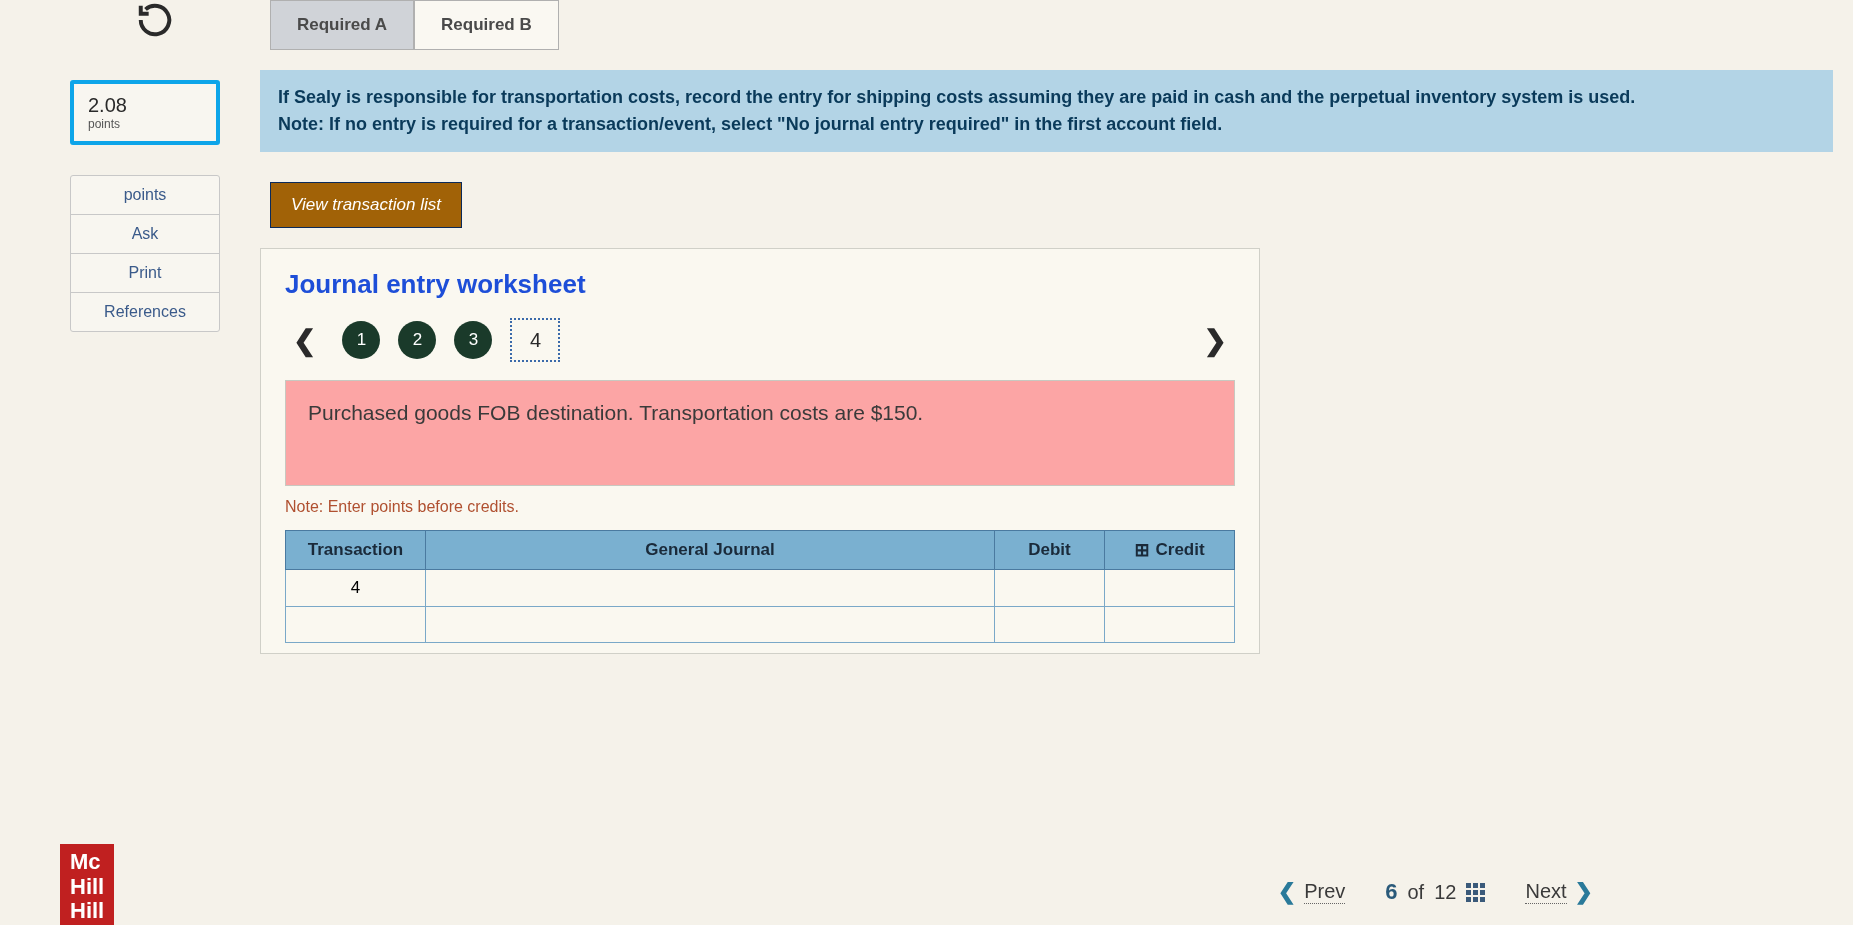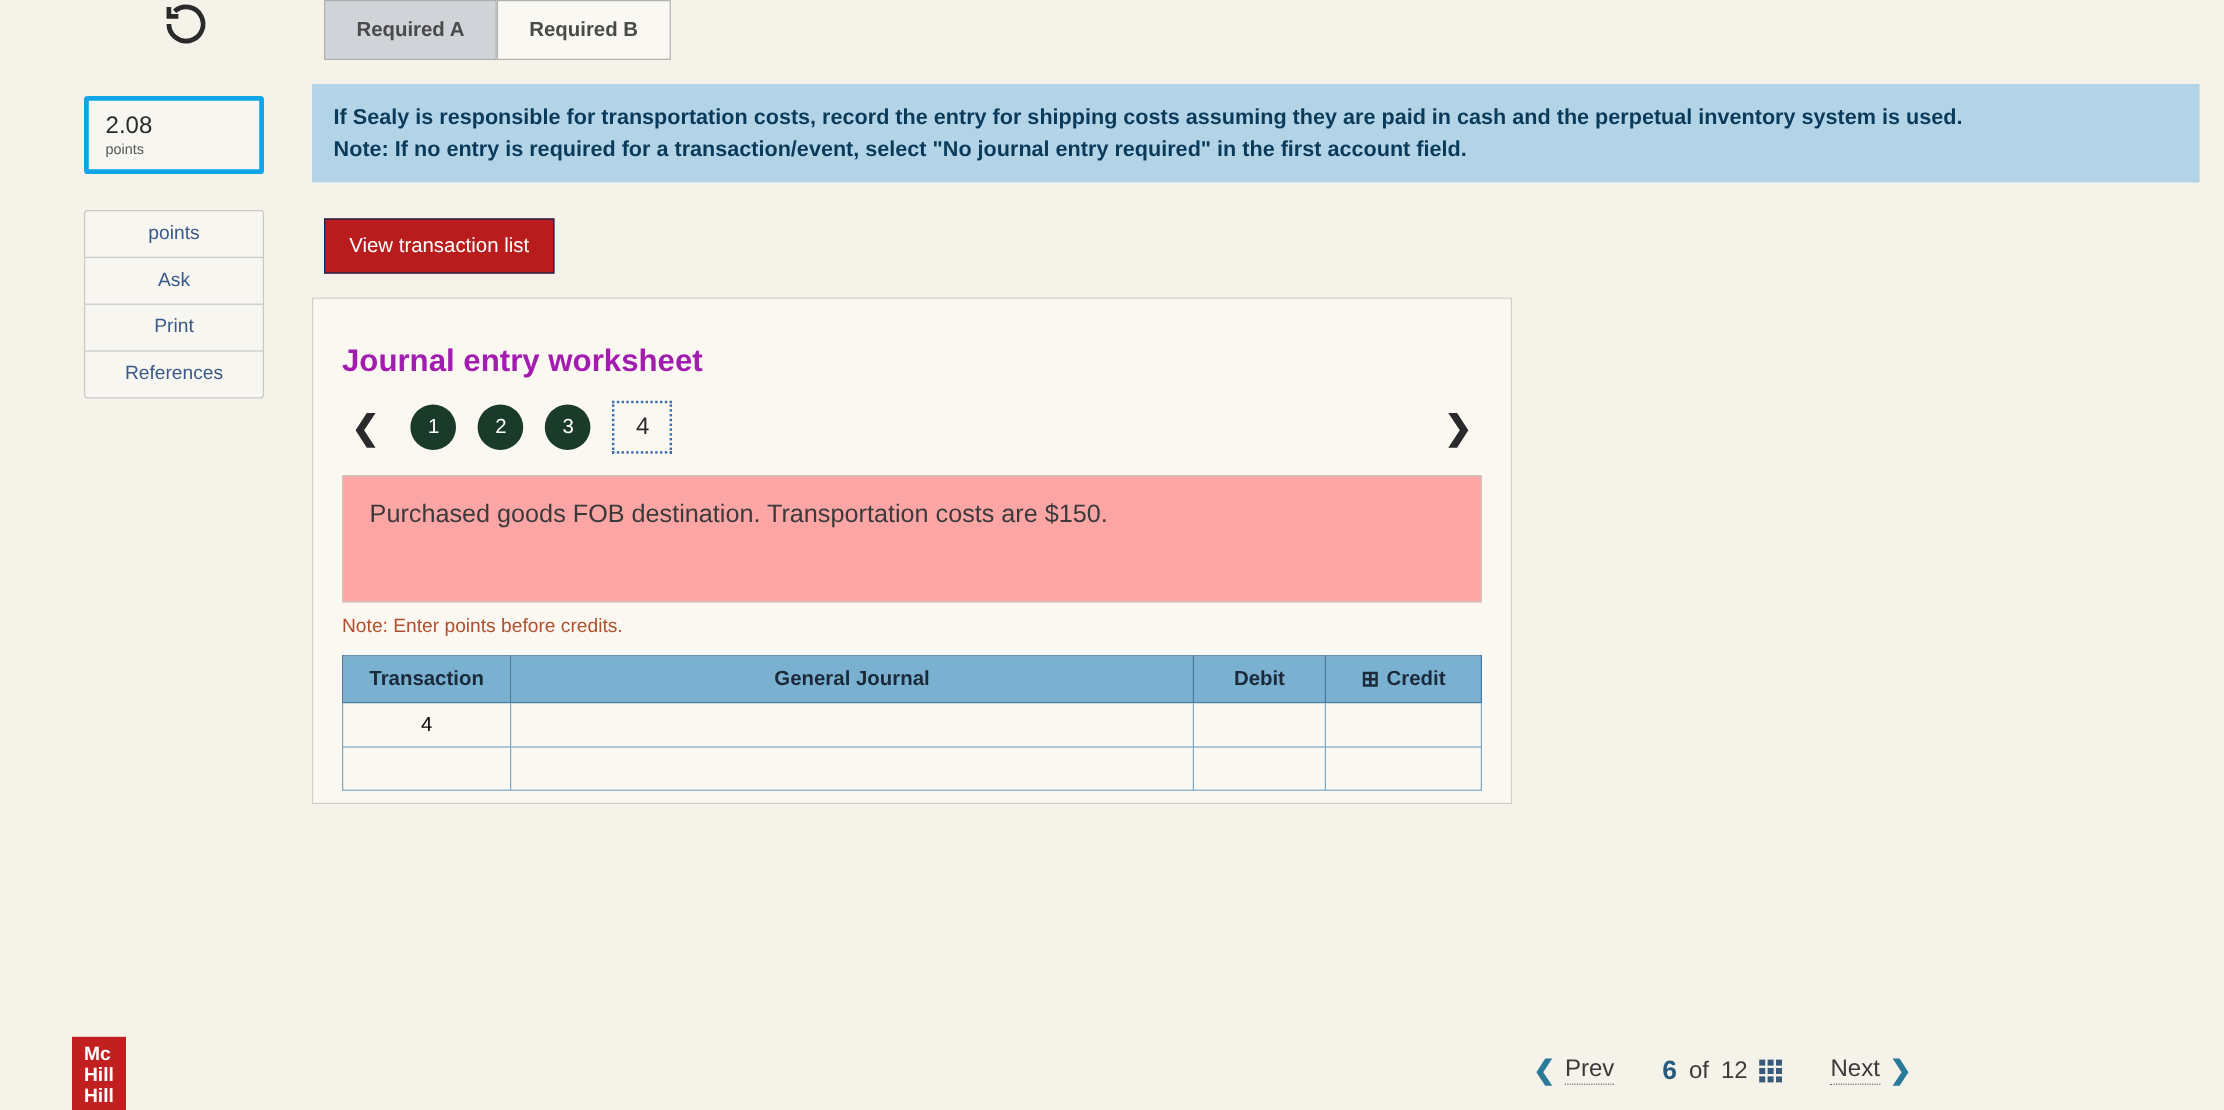--- a/index.html
+++ b/index.html
@@ -76,42 +76,42 @@
       background: #b3d4e6;
       padding: 14px 18px;
       color: #0a3a5a;
       font-size: 18px;
       font-weight: bold;
       line-height: 1.5;
       margin-top: 20px;
     }
     .view-trans-btn {
       display: inline-block;
-      background: #b91c1c;
+      background: #a16207;
       color: #fff;
       padding: 12px 20px;
       font-size: 17px;
       margin-top: 30px;
       margin-left: 10px;
       cursor: pointer;
       border: 1px solid #0a2a5a;
+      font-style: italic;
     }
     .worksheet-panel {
       border: 1px solid #d0d0c8;
       background: #faf8f0;
       margin-top: 20px;
       padding: 20px 24px 10px 24px;
       width: 1000px;
     }
     .ws-title {
       font-size: 26px;
       font-weight: bold;
-      color: #a21caf;
+      color: #1d4ed8;
       margin-bottom: 18px;
-      margin-top: 16px;
     }
     .step-nav {
       display: flex;
       align-items: center;
       gap: 18px;
       margin-bottom: 18px;
     }
     .nav-arrow {
       font-size: 28px;
       font-weight: bold;
@@ -219,21 +219,21 @@
       cursor: pointer;
     }
     .grid-icon span { background: #3a5a7a; }
     .mgh-logo {
       position: absolute;
       left: 60px;
       bottom: 0;
       background: #c02020;
       color: #fff;
       font-weight: bold;
-      font-size: 16px;
+      font-size: 22px;
       line-height: 1.1;
       padding: 6px 10px 2px 10px;
     }
   </style>
 </head>
 <body>
 
 <div class="sidebar">
   <div class="reload-icon-box">
     <svg viewBox="0 0 24 24" fill="none" stroke="#2a2a2a" stroke-width="2.5">

